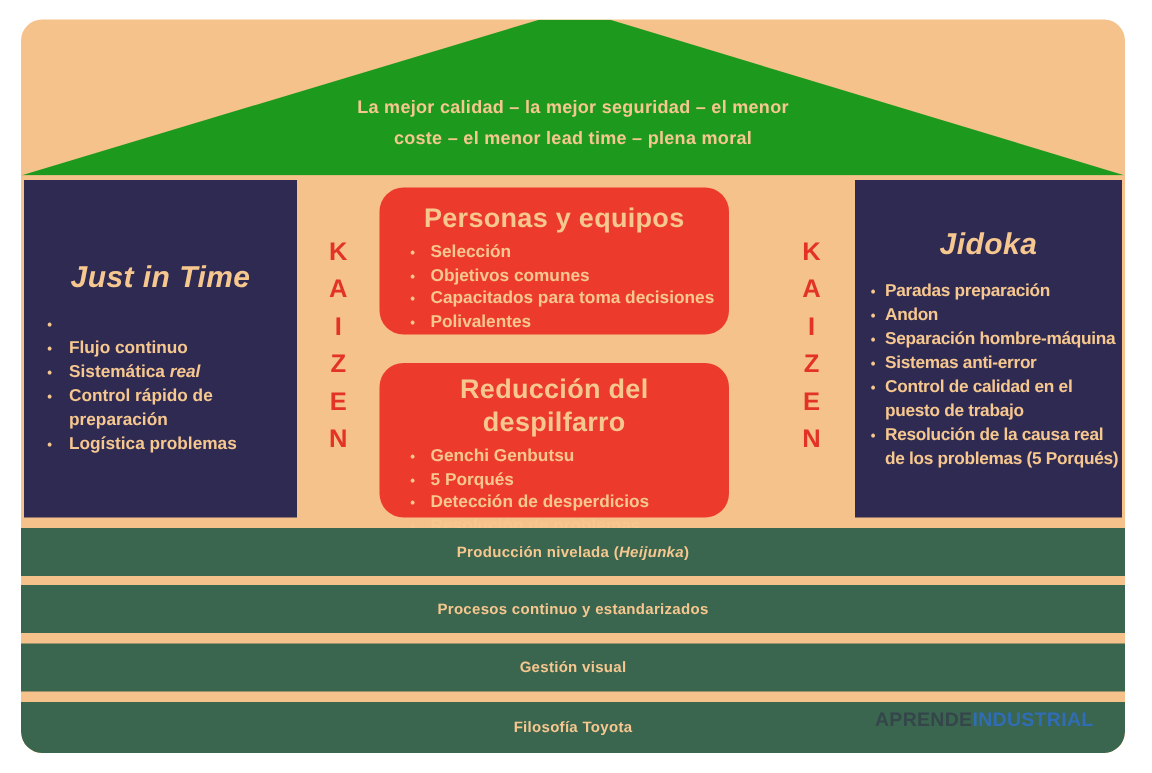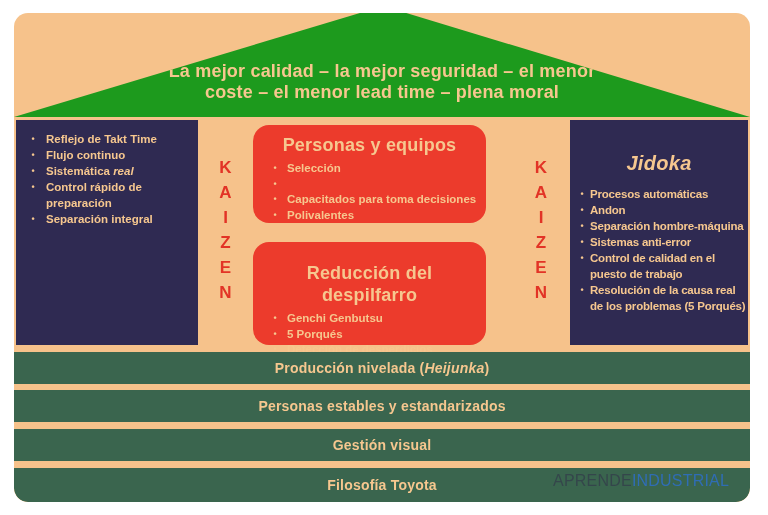--- a/index.html
+++ b/index.html
@@ -19,21 +19,21 @@
     font-family:"Liberation Sans",sans-serif;overflow:hidden;}
   .canvas{position:relative;width:768px;height:515px;background:var(--bg-white);}
   .board{position:absolute;left:14px;top:13px;width:736px;height:489px;
     background:var(--board-peach);border-radius:14px;overflow:hidden;}
 
   
   .roof{position:absolute;left:0;top:0;width:736px;height:104px;
     background:var(--roof-green);
     clip-path:polygon(0 100%,47% 0,53.3% 0,100% 100%);}
   .roof-text{position:absolute;left:0;right:0;bottom:14px;text-align:center;
-    color:var(--text-peach);font-weight:bold;font-size:18px;line-height:21px;
+    color:var(--text-peach);font-weight:bold;font-size:12px;line-height:21px;
     white-space:pre-line;letter-spacing:.2px;}
 
   
   .pillar{position:absolute;top:107px;height:225px;background:var(--pillar-navy);
     color:var(--text-peach);}
   .pillar-left{left:2px;width:182px;}
   .pillar-right{left:556px;width:178px;}
   .pillar-title{font-style:italic;font-weight:bold;font-size:20px;text-align:center;
     letter-spacing:.3px;}
   .pillar-left .pillar-title{margin-top:54px;}
@@ -58,74 +58,74 @@
   .kaizen-right{left:498px;width:58px;}
 
   
   .redbox{position:absolute;left:239px;width:233px;background:var(--box-red);
     border-radius:16px;color:var(--text-peach);}
   .redbox-top{top:112px;height:98px;}
   .redbox-bottom{top:229px;height:103px;}
   .red-title{font-weight:bold;font-size:18px;line-height:22px;text-align:center;
     white-space:pre-line;letter-spacing:.2px;}
   .redbox-top .red-title{margin-top:9px;}
-  .redbox-bottom .red-title{margin-top:20px;}
+  .redbox-bottom .red-title{margin-top:6px;}
   .redbox .bullets{margin-top:5px;padding-left:10px;padding-right:6px;}
   .redbox .bullet-row{font-size:11.5px;line-height:15.5px;}
   .redbox .bullet-dot{width:24px;}
 
   
   .bar{position:absolute;left:0;width:736px;height:32px;background:var(--bar-green);
     color:var(--text-peach);display:flex;align-items:center;justify-content:center;
-    font-weight:bold;font-size:14px;letter-spacing:.2px;}
+    font-weight:bold;font-size:10px;letter-spacing:.2px;}
   .bar-1{top:339px;}
   .bar-2{top:377px;}
   .bar-3{top:416px;}
   .bar-4{top:455px;height:34px;border-radius:0 0 14px 14px;}
 
-  .watermark{position:absolute;right:21px;top:459px;font-weight:normal;
-    font-size:16px;letter-spacing:.2px;}
+  .watermark{position:absolute;right:21px;top:459px;font-weight:bold;
+    font-size:13px;letter-spacing:.2px;}
   .wm-prefix{color:var(--wm-dark);opacity:.8;}
   .wm-suffix{color:var(--wm-blue);opacity:.9;}
 
   i{font-style:italic;}
 </style>
 </head>
 <body>
 
 <div class="canvas">
   <div class="board">
 
     <div class="roof">
       <div class="roof-text">La mejor calidad – la mejor seguridad – el menor
 coste – el menor lead time – plena moral</div>
     </div>
 
     <div class="pillar pillar-left">
-      <div class="bullets">
-          <div class="bullet-row">
-            <span class="bullet-dot">•</span>
-            <span class="bullet-text">Reflejo de Takt Time</span>
+      <div class="pillar-title">Just in Time</div>
+      <div class="bullets">
+          <div class="bullet-row">
+            <span class="bullet-dot">•</span>
           </div>
           <div class="bullet-row">
             <span class="bullet-dot">•</span>
             <span class="bullet-text">Flujo continuo</span>
           </div>
           <div class="bullet-row">
             <span class="bullet-dot">•</span>
             <span class="bullet-text">Sistemática <i>real</i></span>
           </div>
           <div class="bullet-row">
             <span class="bullet-dot">•</span>
             <span class="bullet-text">Control rápido de
 preparación</span>
           </div>
           <div class="bullet-row">
             <span class="bullet-dot">•</span>
-            <span class="bullet-text">Separación integral</span>
+            <span class="bullet-text">Logística problemas</span>
           </div>
         </div>
     </div>
 
     <div class="kaizen kaizen-left">
         <span>K</span>
         <span>A</span>
         <span>I</span>
         <span>Z</span>
         <span>E</span>
@@ -134,20 +134,21 @@
 
     <div class="redbox redbox-top">
       <div class="red-title">Personas y equipos</div>
       <div class="bullets">
           <div class="bullet-row">
             <span class="bullet-dot">•</span>
             <span class="bullet-text">Selección</span>
           </div>
           <div class="bullet-row">
             <span class="bullet-dot">•</span>
+            <span class="bullet-text">Objetivos comunes</span>
           </div>
           <div class="bullet-row">
             <span class="bullet-dot">•</span>
             <span class="bullet-text">Capacitados para toma decisiones</span>
           </div>
           <div class="bullet-row">
             <span class="bullet-dot">•</span>
             <span class="bullet-text">Polivalentes</span>
           </div>
         </div>
@@ -183,21 +184,21 @@
         <span>Z</span>
         <span>E</span>
         <span>N</span>
       </div>
 
     <div class="pillar pillar-right">
       <div class="pillar-title">Jidoka</div>
       <div class="bullets">
           <div class="bullet-row">
             <span class="bullet-dot">•</span>
-            <span class="bullet-text">Procesos automáticas</span>
+            <span class="bullet-text">Paradas preparación</span>
           </div>
           <div class="bullet-row">
             <span class="bullet-dot">•</span>
             <span class="bullet-text">Andon</span>
           </div>
           <div class="bullet-row">
             <span class="bullet-dot">•</span>
             <span class="bullet-text">Separación hombre-máquina</span>
           </div>
           <div class="bullet-row">
@@ -214,21 +215,21 @@
             <span class="bullet-text">Resolución de la causa real
 de los problemas (5 Porqués)</span>
           </div>
         </div>
     </div>
 
     <div class="bar bar-1">
       <span>Producción nivelada (<i>Heijunka</i>)</span>
     </div>
     <div class="bar bar-2">
-      <span>Personas estables y estandarizados</span>
+      <span>Procesos continuo y estandarizados</span>
     </div>
     <div class="bar bar-3">
       <span>Gestión visual</span>
     </div>
     <div class="bar bar-4">
       <span>Filosofía Toyota</span>
     </div>
 
     <div class="watermark">
       <span class="wm-prefix">APRENDE</span><span class="wm-suffix">INDUSTRIAL</span>

